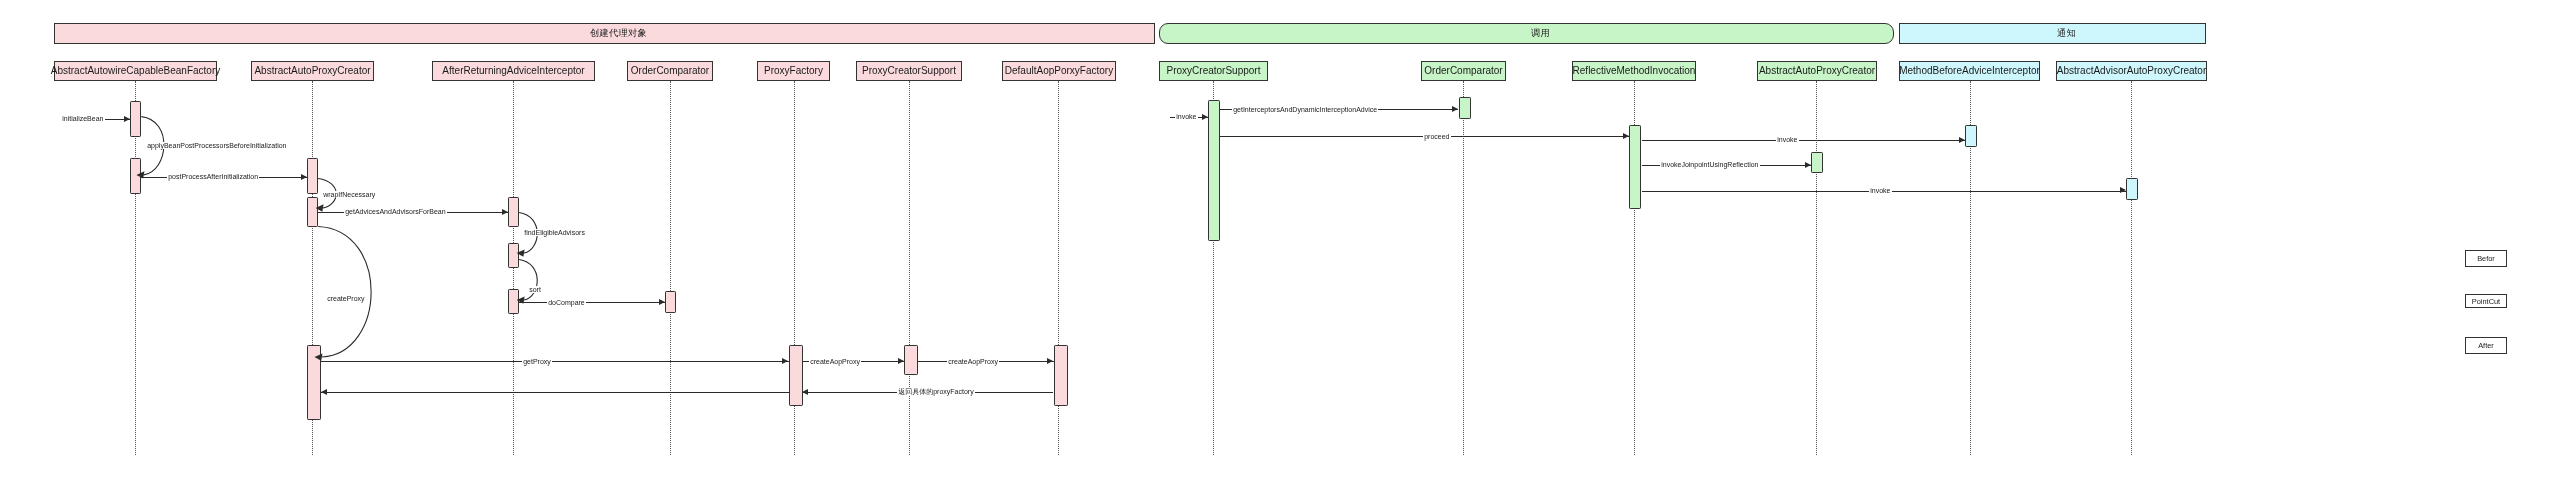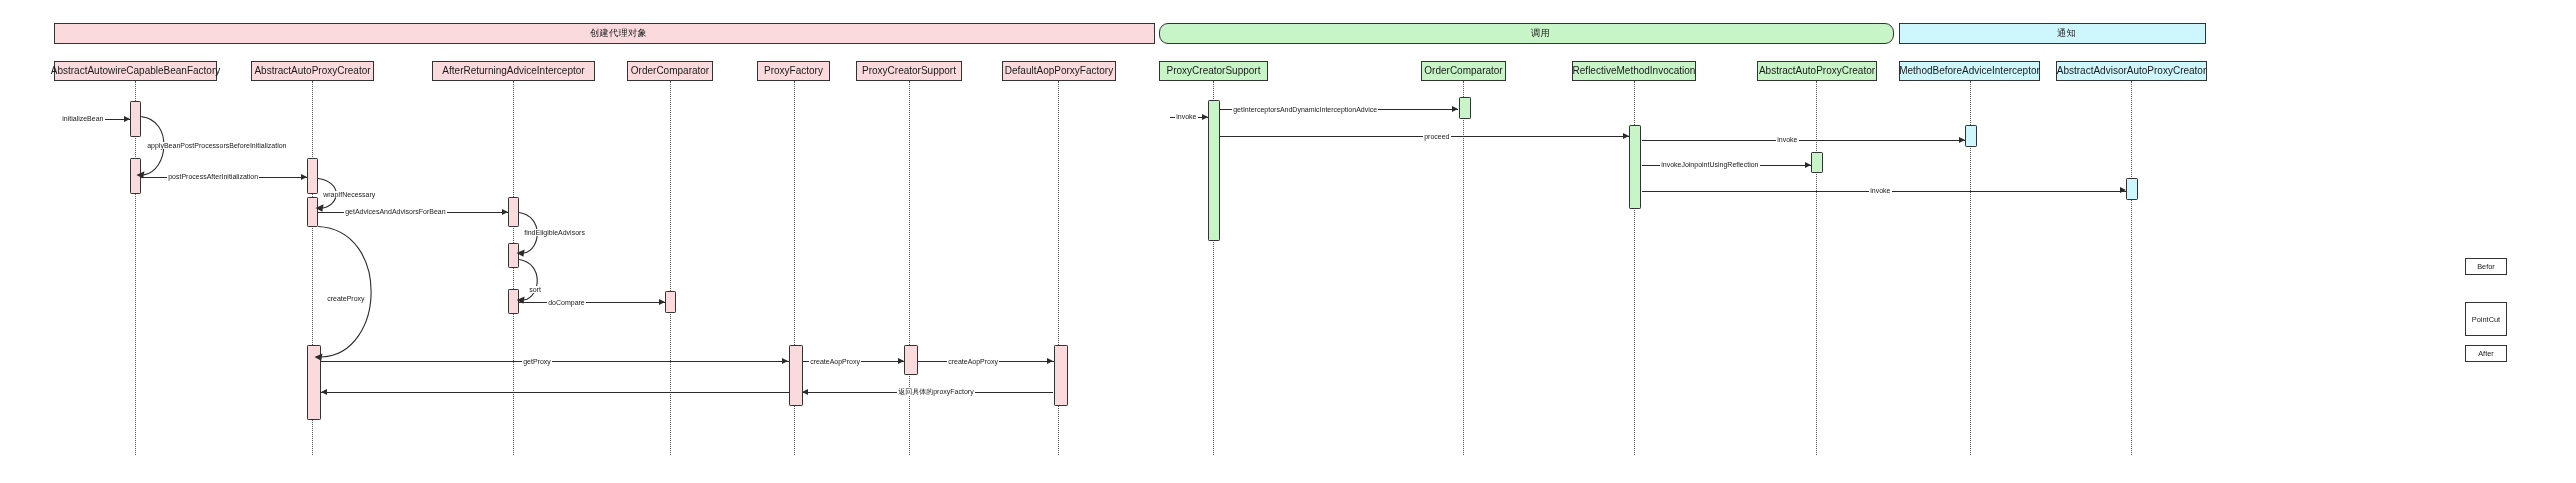--- a/index.html
+++ b/index.html
@@ -80,21 +80,20 @@
   
   .legend-box {
     position: absolute;
     border: 1.2px solid #333333;
     background: #ffffff;
     display: flex;
     align-items: center;
     justify-content: center;
     font-size: 7.4px;
     color: #1a1a1a;
-    margin-top: 8px;
   }
 </style>
 </head>
 <body>
 
 <div id="canvas">
   <div id="groups-layer">
       <div class="group-band" style="left: 54px; top: 23.4px; width: 1101px; height: 21px; background: rgb(250, 218, 221);">
         <span>创建代理对象</span>
       </div>
@@ -259,21 +258,21 @@
       <div class="arrow-head arrow-right" style="left: 1805px; top: 162px;"></div>
       <div class="msg-label" style="left: 1660px; top: 161px;">invokeJoinpointUsingReflection</div>
       <div class="msg-line" style="left: 1642px; top: 191px; width: 484px;"></div>
       <div class="arrow-head arrow-right" style="left: 2120px; top: 187px;"></div>
       <div class="msg-label" style="left: 1869px; top: 187px;">invoke</div>
     </div>
   <div id="legend-layer">
       <div class="legend-box" style="left: 2465px; top: 250px; width: 42px; height: 17px;">
         <span>Befor</span>
       </div>
-      <div class="legend-box" style="left: 2465px; top: 294px; width: 42px; height: 34px;">
+      <div class="legend-box" style="left: 2465px; top: 294px; width: 42px; height: 14px;">
         <span>PointCut</span>
       </div>
       <div class="legend-box" style="left: 2465px; top: 337px; width: 42px; height: 17px;">
         <span>After</span>
       </div>
     </div>
 </div>
 
 
 </body></html>

